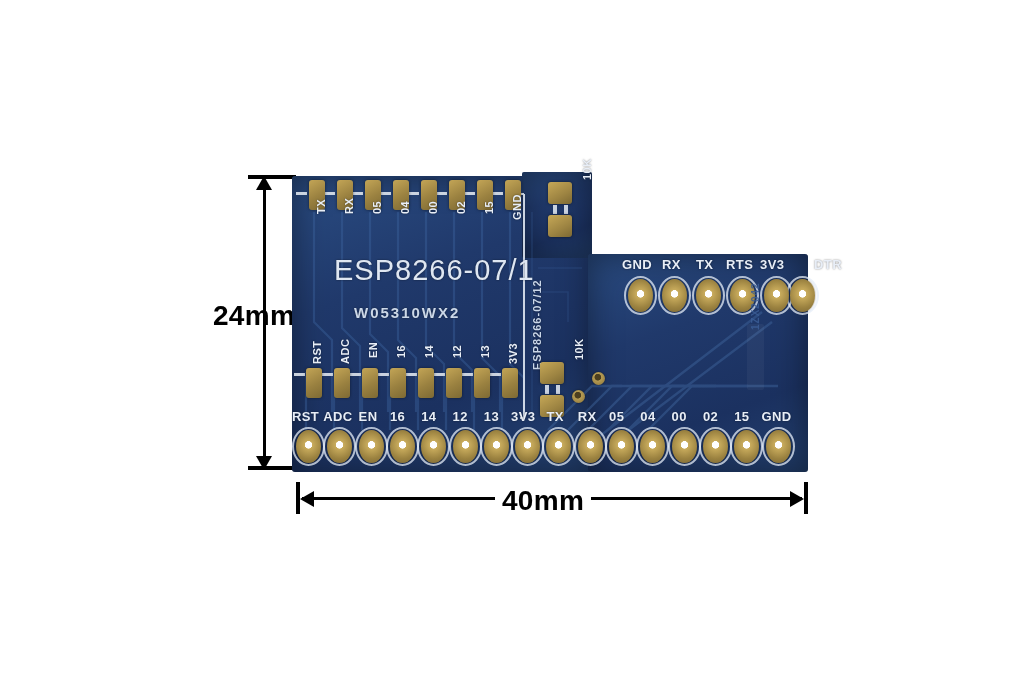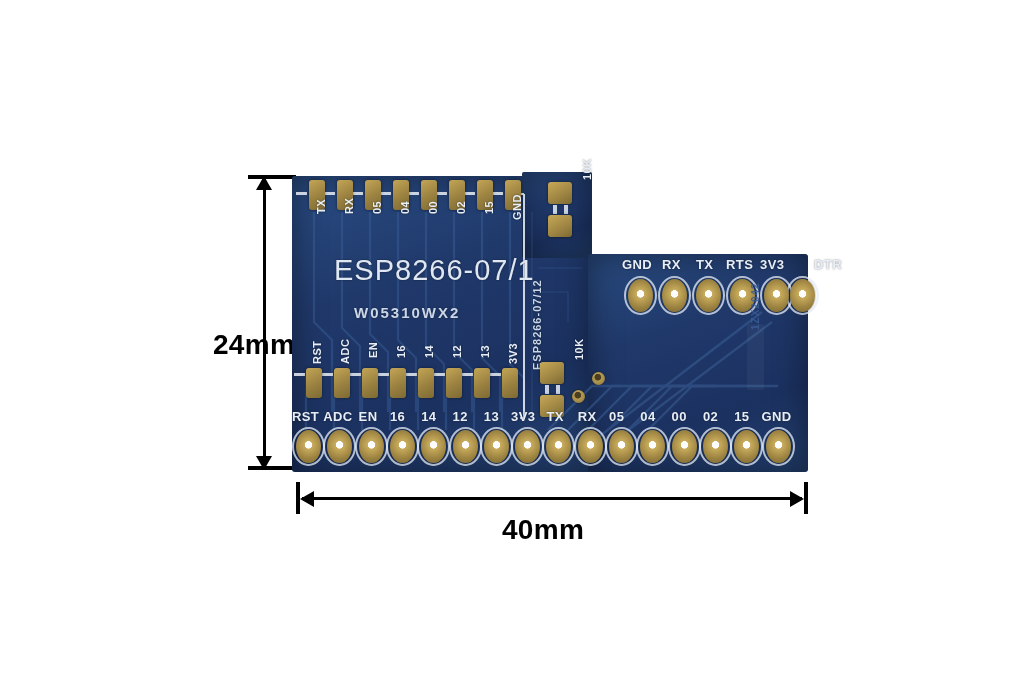--- a/index.html
+++ b/index.html
@@ -9,21 +9,21 @@
     font-family:"Liberation Sans", sans-serif;
     background:#ffffff;
   }
 
   #stage{position:absolute;left:0;top:0;width:1032px;height:688px;background:#fff;}
 
   
   .dim-label{
     position:absolute;font-weight:bold;color:#000;
     font-family:"Liberation Sans", sans-serif;
-    letter-spacing:.3px;white-space:nowrap;margin-top:29px;
+    letter-spacing:.3px;white-space:nowrap;
   }
   #dim-v-label{left:213px;top:300px;font-size:28px;}
   #dim-h-label{left:495px;top:485px;font-size:28px;background:#fff;padding:0 7px;}
 
   .tickline{position:absolute;background:#000;}
 
   
   #dim-v-top-tick{left:248px;top:175px;width:48px;height:4px;}
   #dim-v-bot-tick{left:248px;top:466px;width:48px;height:4px;}
   #dim-v-line{left:263px;top:180px;width:3px;height:284px;}

